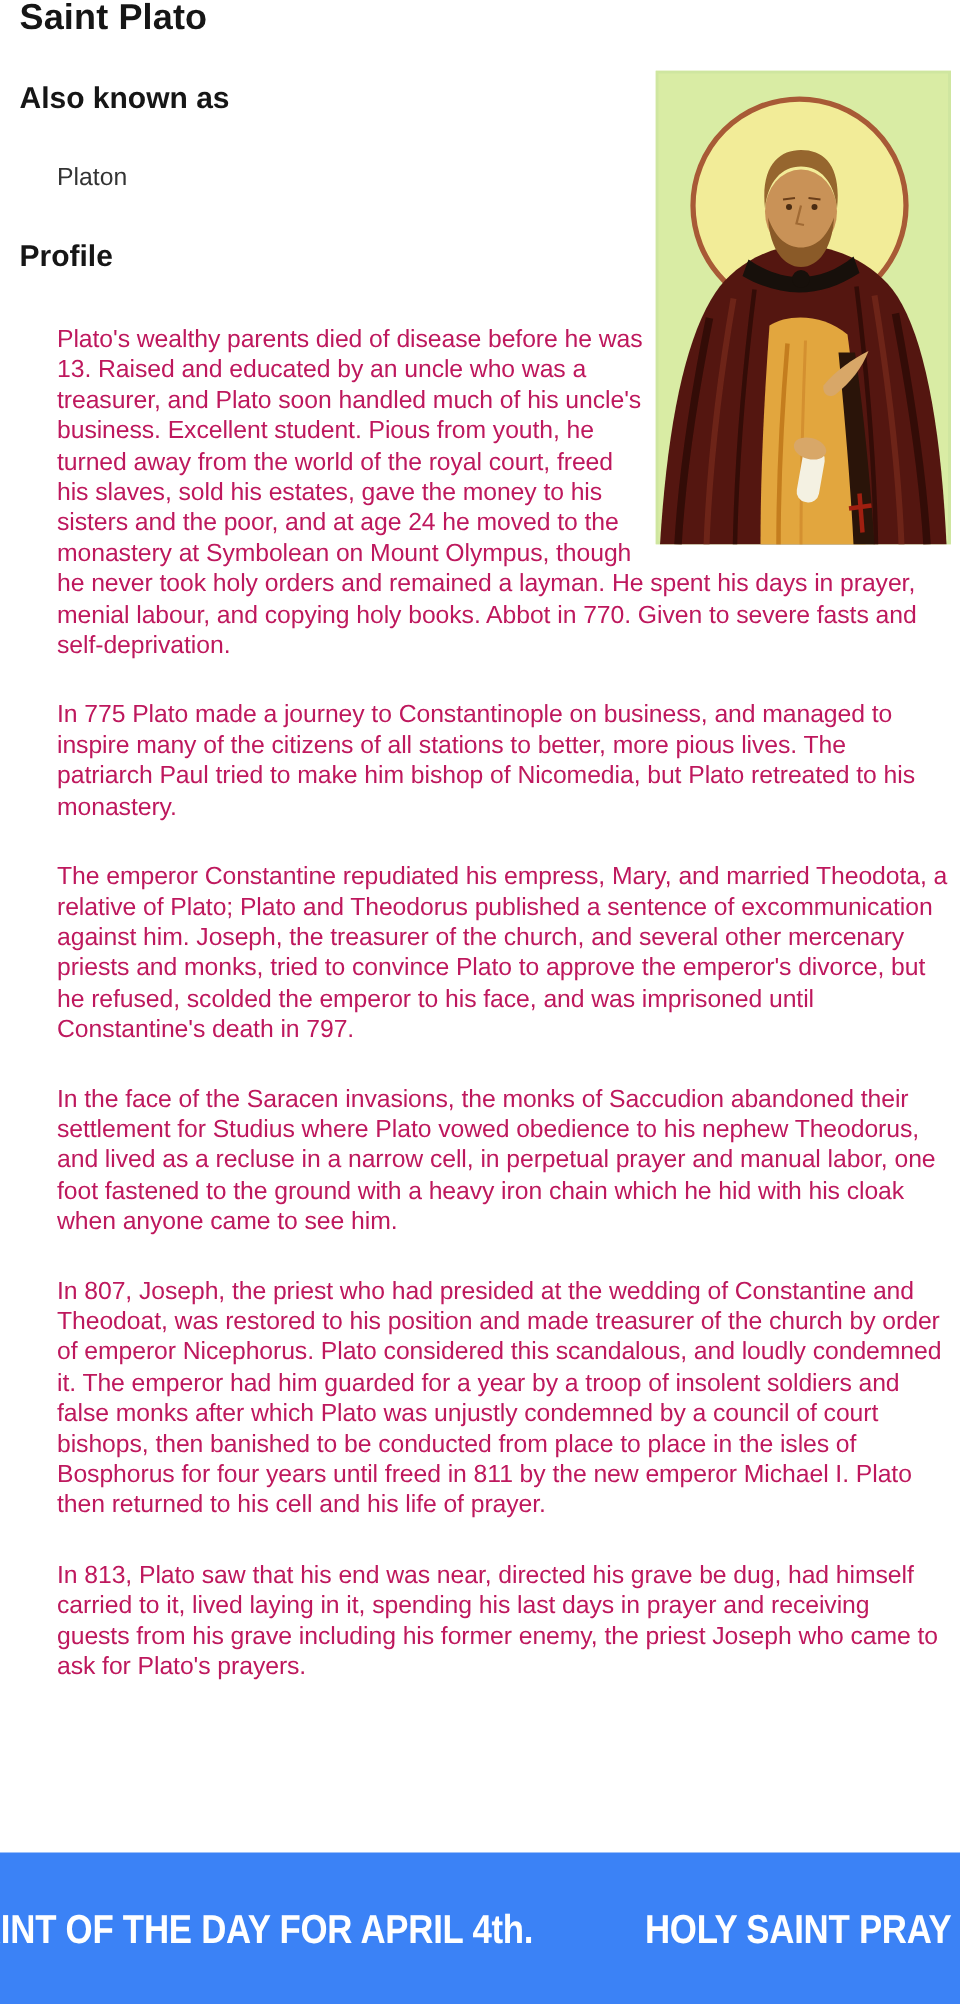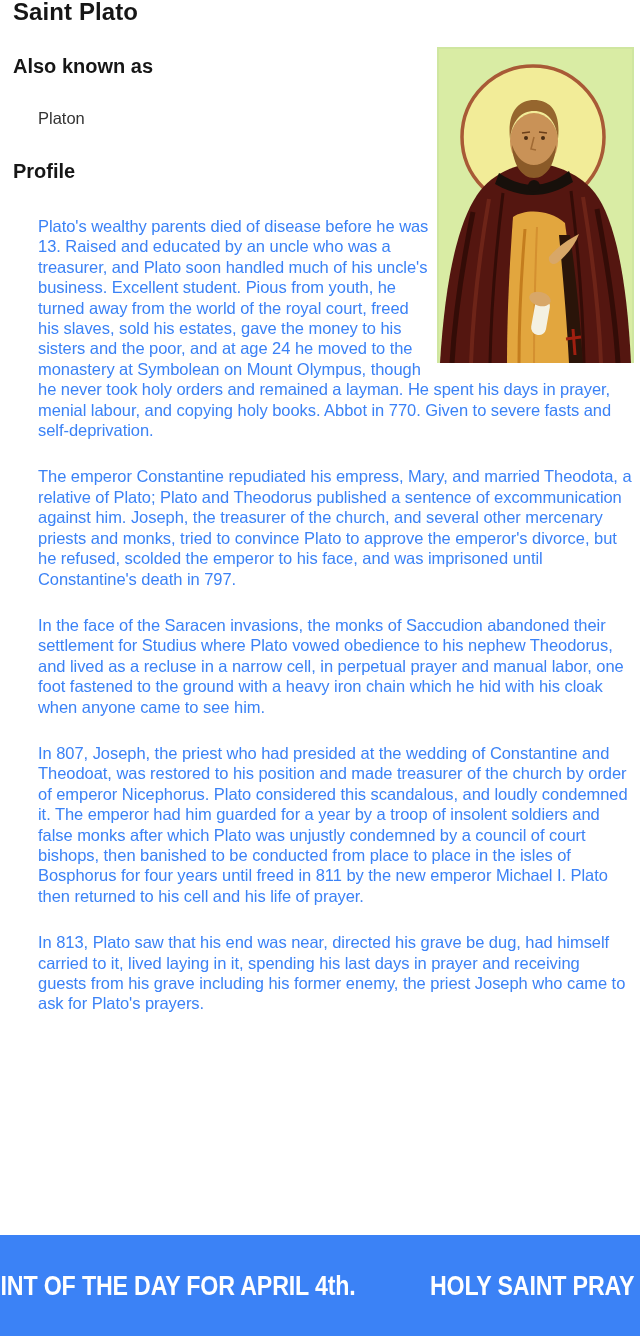--- a/index.html
+++ b/index.html
@@ -31,21 +31,21 @@
     font-size: 20px; line-height: 22px; margin: 32px 0 0;
     font-weight: 700; color: #161616;
   }
   h2.sec-heading.first { margin-top: 32px; }
   p.aka-value {
     font-size: 16.5px; line-height: 20px; margin: 31px 0 0 25px; color: #333;
   }
   p.body {
     font-size: 16.5px; line-height: 20.4px;
     margin: 26px 0 0 25px;
-    color: #3b82f6; letter-spacing: -0.05px;
+    color: #be185d; letter-spacing: -0.05px;
   }
   p.body.first { margin-top: 34px; }
   .banner {
     height: 101px; flex: 0 0 101px;
     background: #3b82f6; color: #ffffff;
     display: flex; flex-direction: row;
     align-items: center; justify-content: center;
     text-align: center;
     padding-left: 32px;
   }
@@ -123,20 +123,21 @@
       <path d="M97,90 L94,102 L99,103" stroke="#a06a34" stroke-width="1.5" fill="none"></path>
     </svg>
   </div>
 
   <h2 class="sec-heading first">Also known as</h2>
   <p class="aka-value">Platon</p>
 
   <h2 class="sec-heading">Profile</h2>
 
   <p class="body first">Plato's wealthy parents died of disease before he was 13. Raised and educated by an uncle who was a treasurer, and Plato soon handled much of his uncle's business. Excellent student. Pious from youth, he turned away from the world of the royal court, freed his slaves, sold his estates, gave the money to his sisters and the poor, and at age 24 he moved to the monastery at Symbolean on Mount Olympus, though he never took holy orders and remained a layman. He spent his days in prayer, menial labour, and copying holy books. Abbot in 770. Given to severe fasts and self-deprivation.</p>
+  <p class="body">In 775 Plato made a journey to Constantinople on business, and managed to inspire many of the citizens of all stations to better, more pious lives. The patriarch Paul tried to make him bishop of Nicomedia, but Plato retreated to his monastery.</p>
   <p class="body">The emperor Constantine repudiated his empress, Mary, and married Theodota, a relative of Plato; Plato and Theodorus published a sentence of excommunication against him. Joseph, the treasurer of the church, and several other mercenary priests and monks, tried to convince Plato to approve the emperor's divorce, but he refused, scolded the emperor to his face, and was imprisoned until Constantine's death in 797.</p>
   <p class="body">In the face of the Saracen invasions, the monks of Saccudion abandoned their settlement for Studius where Plato vowed obedience to his nephew Theodorus, and lived as a recluse in a narrow cell, in perpetual prayer and manual labor, one foot fastened to the ground with a heavy iron chain which he hid with his cloak when anyone came to see him.</p>
   <p class="body">In 807, Joseph, the priest who had presided at the wedding of Constantine and Theodoat, was restored to his position and made treasurer of the church by order of emperor Nicephorus. Plato considered this scandalous, and loudly condemned it. The emperor had him guarded for a year by a troop of insolent soldiers and false monks after which Plato was unjustly condemned by a council of court bishops, then banished to be conducted from place to place in the isles of Bosphorus for four years until freed in 811 by the new emperor Michael I. Plato then returned to his cell and his life of prayer.</p>
   <p class="body">In 813, Plato saw that his end was near, directed his grave be dug, had himself carried to it, lived laying in it, spending his last days in prayer and receiving guests from his grave including his former enemy, the priest Joseph who came to ask for Plato's prayers.</p>
 
 </div>
 
 <div class="banner">
   <div class="banner-line">CATHOLIC SAINT OF THE DAY FOR APRIL 4th.</div>
   <div class="banner-line">

